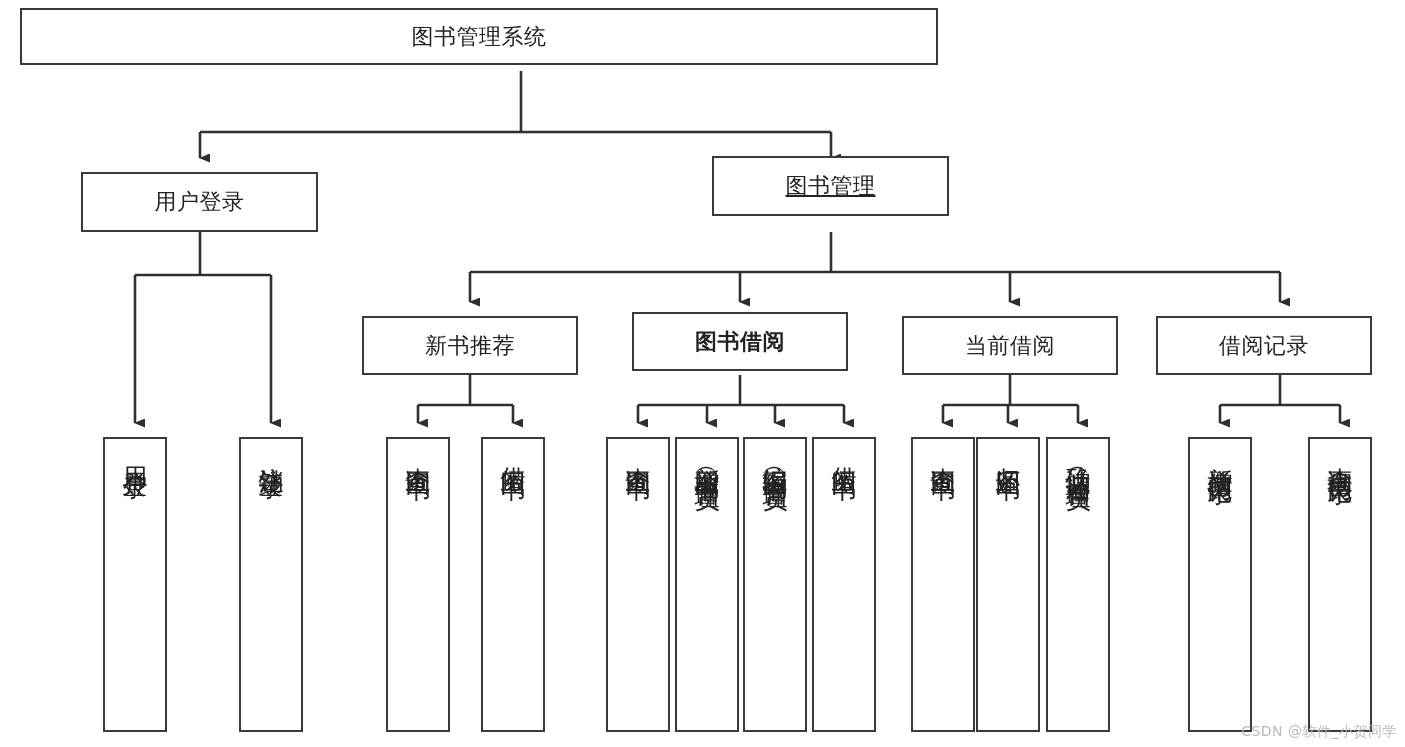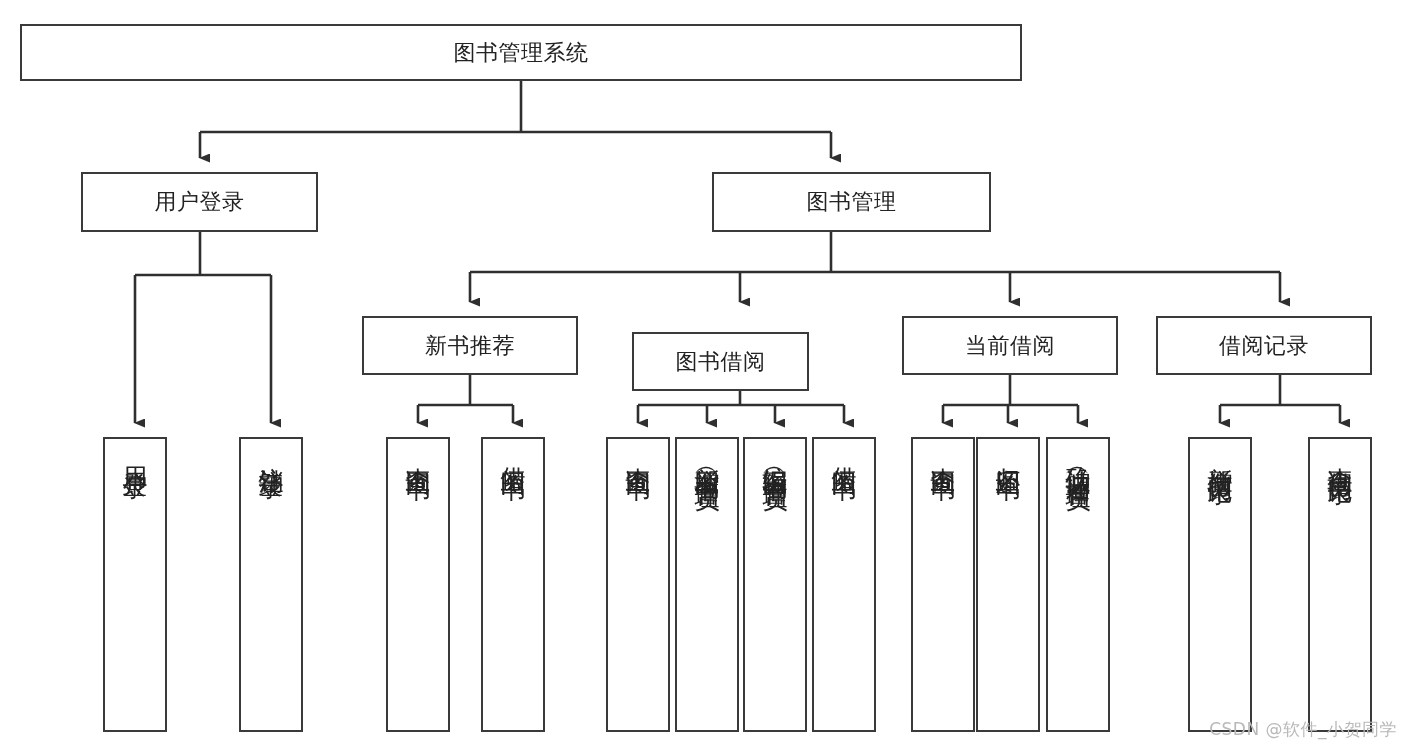--- a/index.html
+++ b/index.html
@@ -56,21 +56,21 @@
     writing-mode: vertical-rl;
     text-orientation: upright;
     font-size: 25px;
     letter-spacing: 3px;
     line-height: 1;
   }
   #watermark {
     position: absolute;
     right: 8px;
     bottom: 6px;
-    font-size: 17px;
+    font-size: 14px;
     color: #b9b9b9;
     letter-spacing: 0.5px;
     white-space: nowrap;
   }
 </style>
 </head>
 <body>
 
 <div id="diagram-root">
 
@@ -118,37 +118,37 @@
       <path d="M1078,405 L1078,423" marker-end="url(#arrowhead)"></path>
 
       <path d="M1280,375 L1280,405"></path>
       <path d="M1220,405 L1340,405"></path>
       <path d="M1220,405 L1220,423" marker-end="url(#arrowhead)"></path>
       <path d="M1340,405 L1340,423" marker-end="url(#arrowhead)"></path>
 
     </g>
   </svg>
 
-  <div class="node horizontal" style="left:20px; top:24px; width:1002px; height:57px;">
+  <div class="node horizontal" style="left:20px; top:8px; width:918px; height:57px;">
     <span class="label">图书管理系统</span>
   </div>
 
   <div class="node horizontal" style="left:81px; top:172px; width:237px; height:60px;">
     <span class="label">用户登录</span>
   </div>
 
-  <div class="node horizontal" style="left:712px; top:172px; width:279px; height:60px;">
+  <div class="node horizontal" style="left:712px; top:156px; width:237px; height:60px;text-decoration:underline;">
     <span class="label">图书管理</span>
   </div>
 
   <div class="node horizontal" style="left:362px; top:316px; width:216px; height:59px;justify-content:center;">
     <span class="label">新书推荐</span>
   </div>
 
-  <div class="node horizontal" style="left:632px; top:332px; width:177px; height:59px;">
+  <div class="node horizontal" style="left:632px; top:312px; width:216px; height:59px;font-weight:bold;">
     <span class="label">图书借阅</span>
   </div>
 
   <div class="node horizontal" style="left:902px; top:316px; width:216px; height:59px;justify-content:center;">
     <span class="label">当前借阅</span>
   </div>
 
   <div class="node horizontal" style="left:1156px; top:316px; width:216px; height:59px;">
     <span class="label">借阅记录</span>
   </div>

